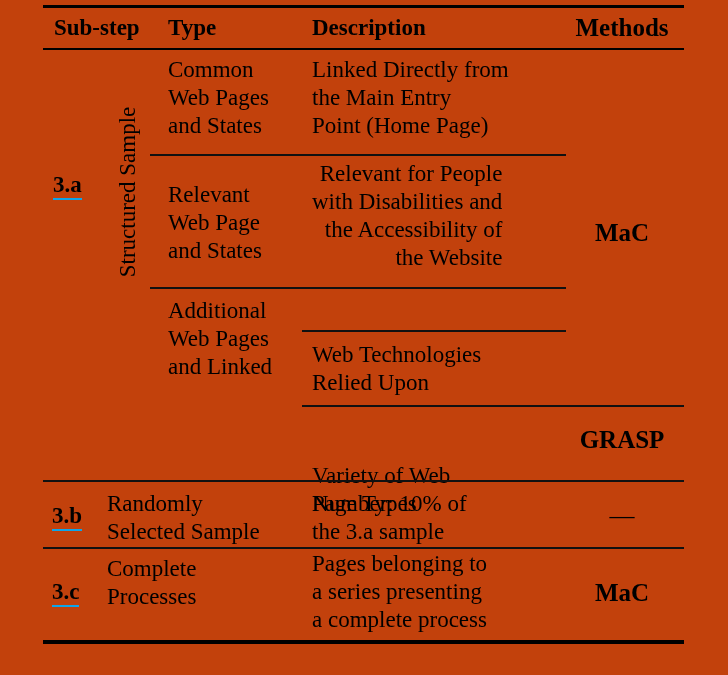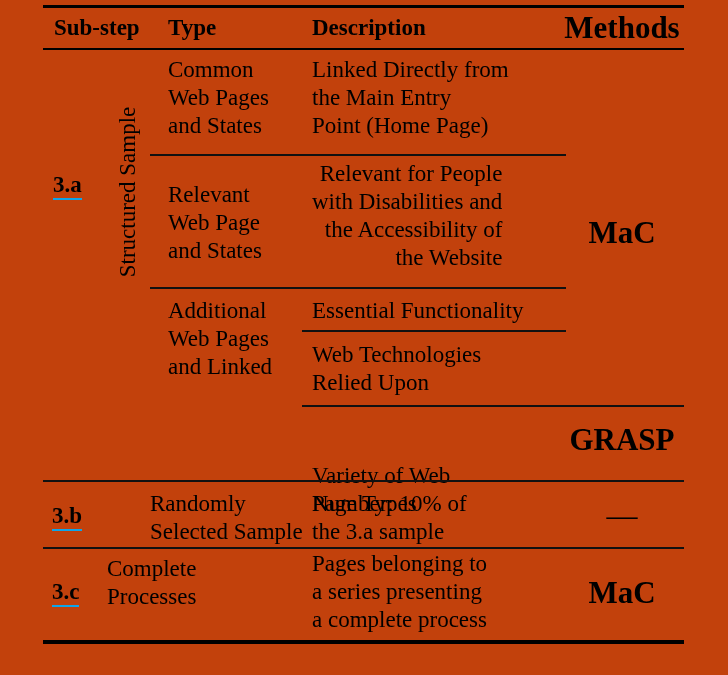--- a/index.html
+++ b/index.html
@@ -35,21 +35,21 @@
     position: absolute;
     font-size: 23px;
     line-height: 28px;
     white-space: pre-line;
   }
   .mcol {
     position: absolute;
     left: 560px;
     width: 124px;
     text-align: center;
-    font-size: 31px;
+    font-size: 25px;
     line-height: 28px;
     font-weight: bold;
   }
   .slabel {
     position: absolute;
     font-size: 23px;
     line-height: 28px;
   }
   .slabel .ul {
     font-weight: bold;
@@ -100,37 +100,36 @@
   <div class="cell" style="left:312px; top:160px;text-align:right;">Relevant for People
 with Disabilities and
 the Accessibility of
 the Website</div>
   <div class="mcol" style="top:219px;">MaC</div>
   <div class="rule thin" style="left:150px; top:287px; width:416px;"></div>
 
   <div class="cell" style="left:168px; top:297px;">Additional
 Web Pages
 and Linked</div>
-  <div class="cell" style="left:312px; top:297px;">Essential Functionality</div>
   <div class="rule thin" style="left:302px; top:330px; width:264px;"></div>
 
   <div class="cell" style="left:312px; top:341px;">Web Technologies
 Relied Upon</div>
   <div class="rule thin" style="left:302px; top:405px; width:382px;"></div>
 
   <div class="cell" style="left:312px; top:414px;margin-top:48px;">Variety of Web
 Page Types</div>
   <div class="mcol" style="top:426px;">GRASP</div>
 
   <div class="rule thin" style="left:43px; top:480px; width:641px;"></div>
 
   <div class="slabel" style="left:52px; top:502px;">
     <span class="ul">3.b</span>
   </div>
-  <div class="cell" style="left:107px; top:490px;margin-left:43px;">Randomly
+  <div class="cell" style="left:107px; top:490px;">Randomly
 Selected Sample</div>
   <div class="cell" style="left:312px; top:490px;">Number: 10% of
 the 3.a sample</div>
   <div class="mcol" style="top:502px; font-weight:normal;">—</div>
 
   <div class="rule thin" style="left:43px; top:547px; width:641px;"></div>
 
   <div class="slabel" style="left:52px; top:578px;">
     <span class="ul">3.c</span>
   </div>

